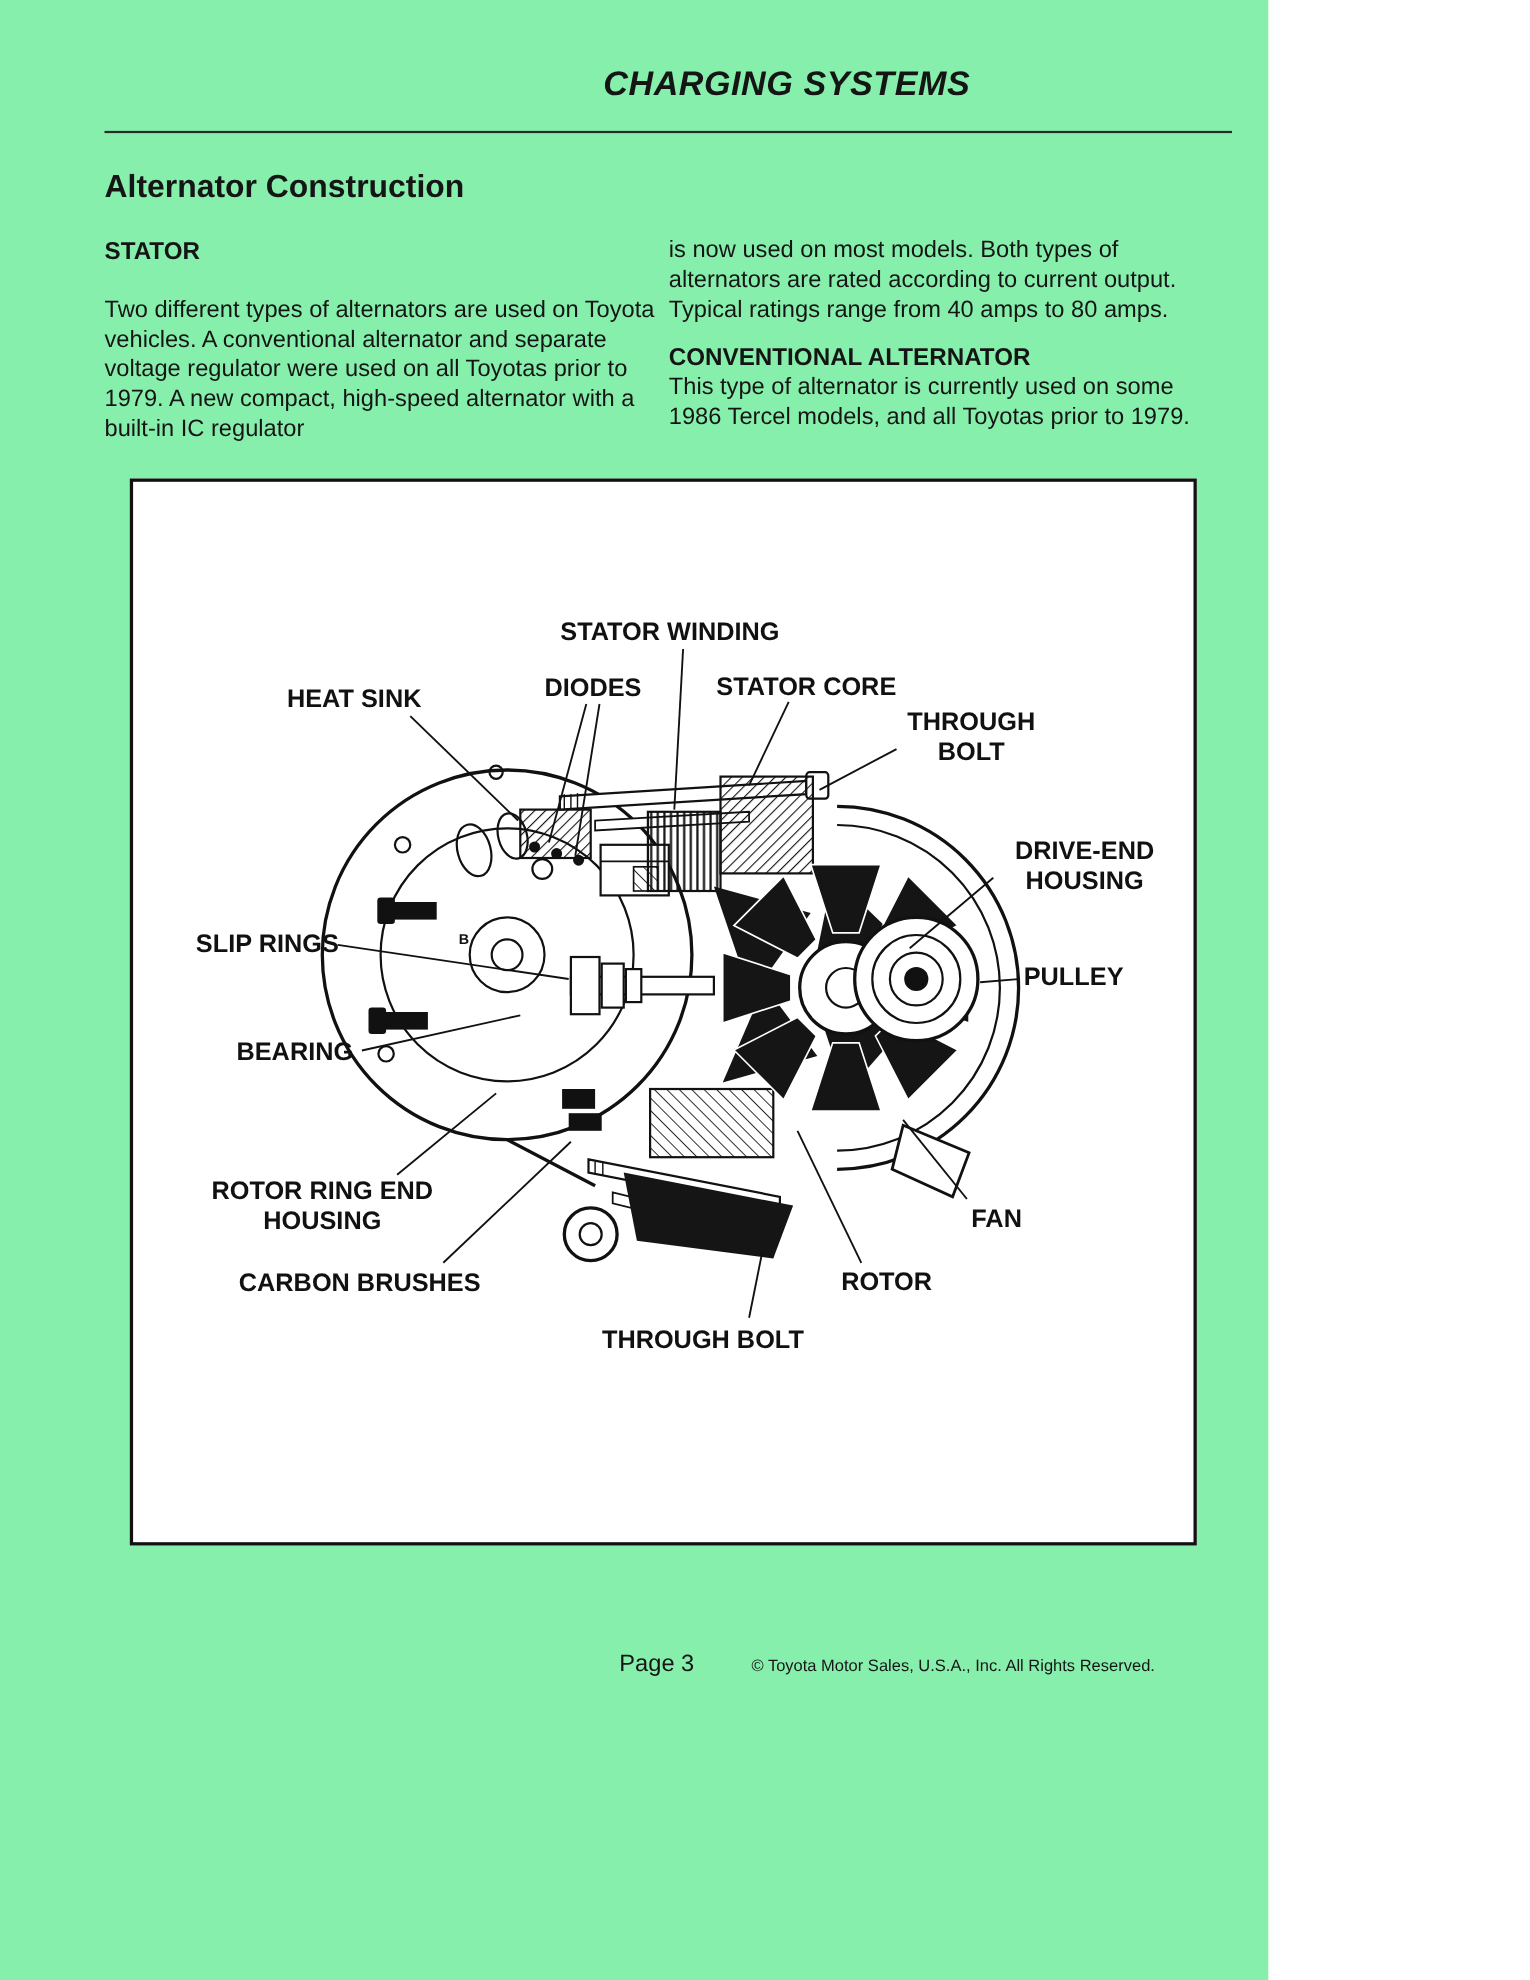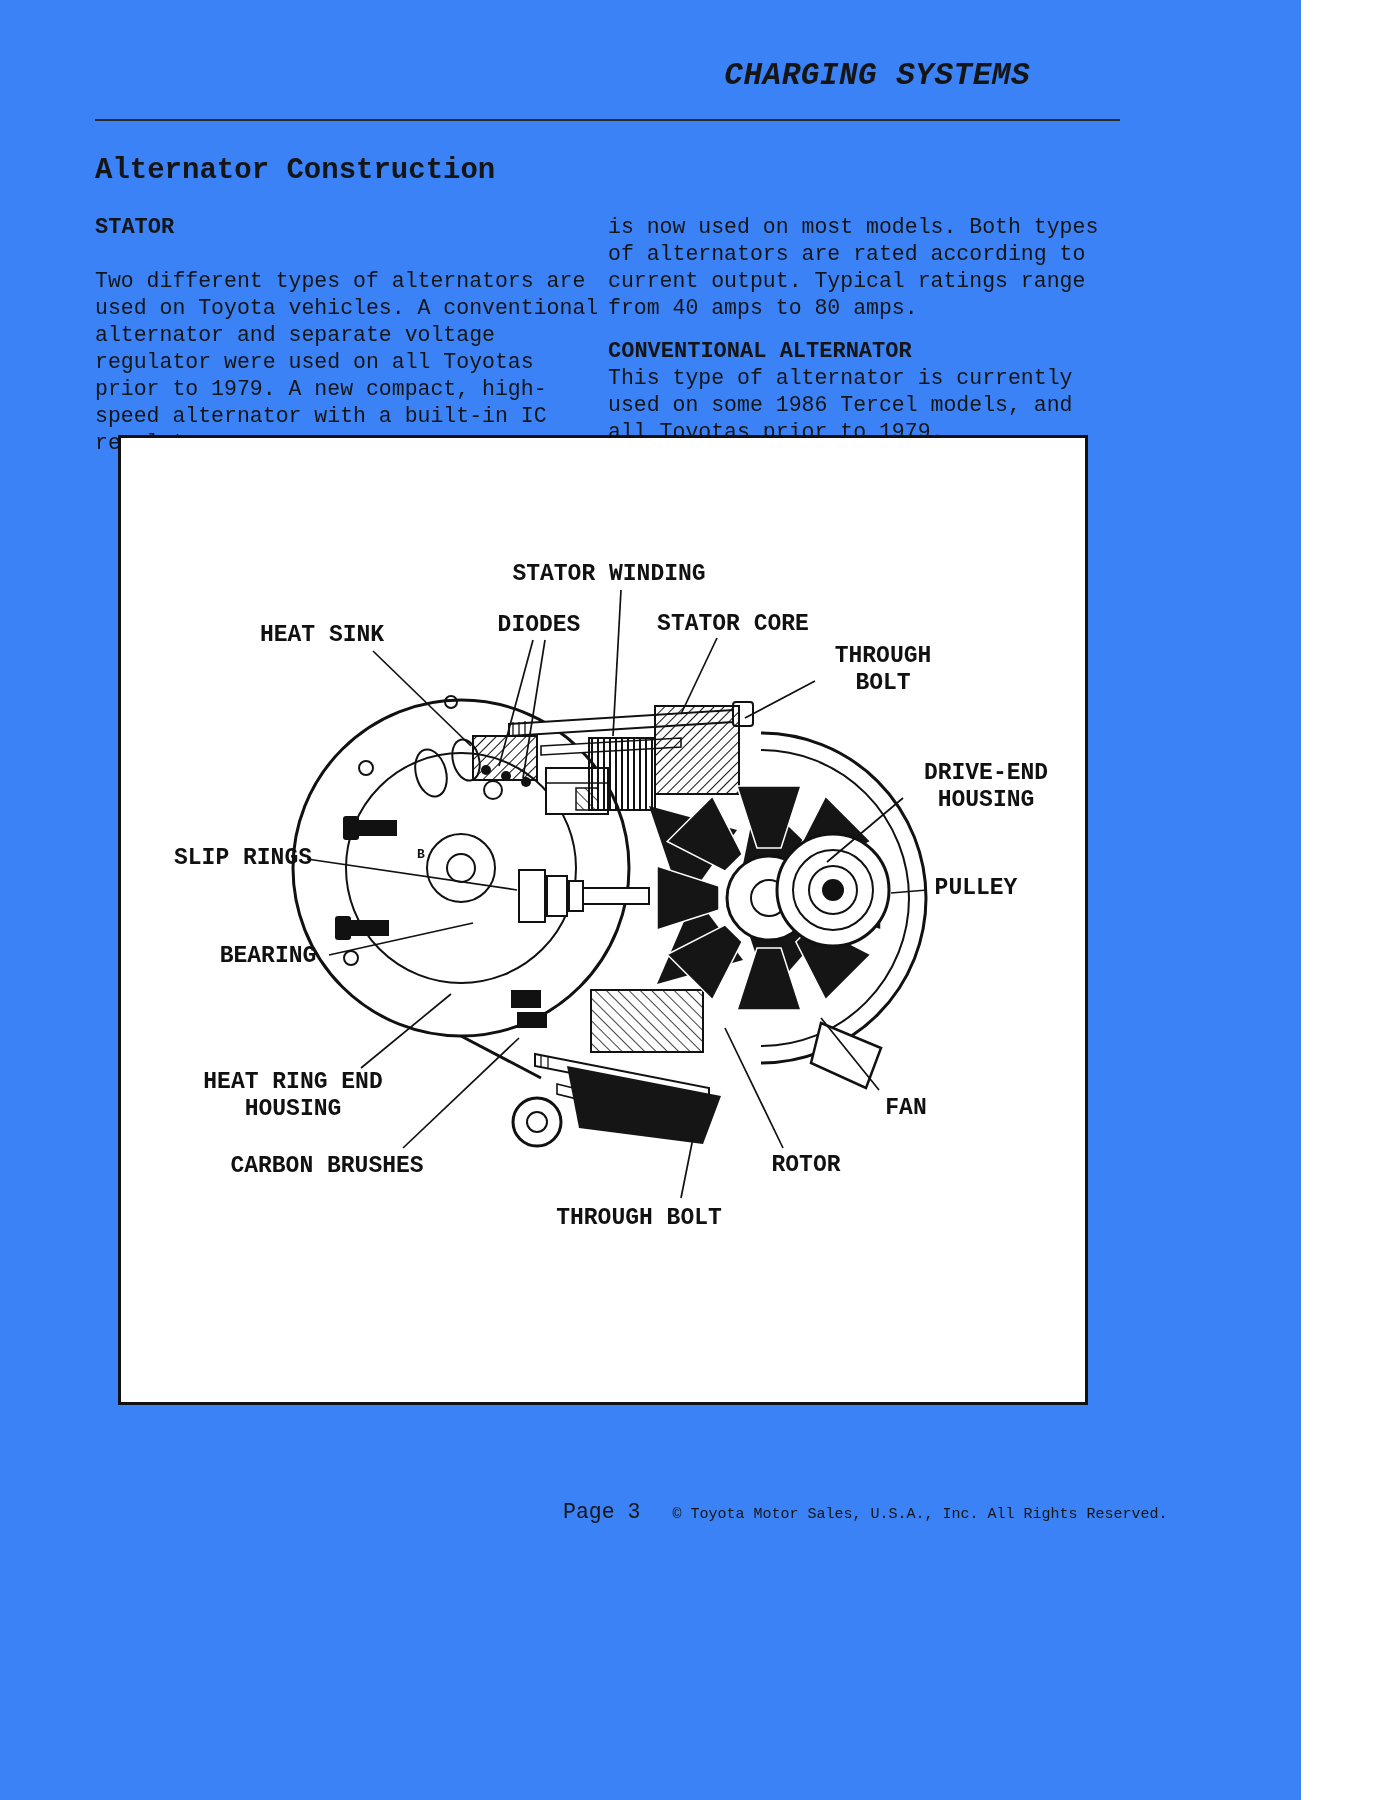--- a/index.html
+++ b/index.html
@@ -1,19 +1,19 @@
 <!DOCTYPE html>
 <html><head>
 <meta charset="utf-8">
 <style>
   * { margin:0; padding:0; box-sizing:border-box; }
   html,body { background:#ffffff; }
   .page {
-    position:relative; width:1301px; height:1800px; background:#3b82f6;
-    font-family:Liberation Mono, monospace; color:#151515; overflow:hidden;
+    position:relative; width:1153px; height:1800px; background:#86efac;
+    font-family:Liberation Sans, sans-serif; color:#151515; overflow:hidden;
   }
   .header-title {
     position:absolute; top:58px; right:271px;
     font-size:31px; font-weight:bold; font-style:italic; letter-spacing:0.5px;
   }
   .header-rule {
     position:absolute; top:119px; left:95px; width:1025px; height:0;
     border-top:2px solid #2a2a2a;
   }
   .doc-heading {
@@ -32,21 +32,21 @@
   }
   .figure svg { position:absolute; left:0; top:0; }
   .fig-label {
     position:absolute; transform:translate(-50%,-50%);
     font-weight:bold; font-size:23px; line-height:27px;
     text-align:center; white-space:nowrap; color:#111;
   }
   .fig-label.wrap { white-space:normal; }
   .footer {
     position:absolute; top:1500px; left:563px;
-    display:flex; gap:32px; align-items:baseline;
+    display:flex; gap:52px; align-items:baseline;
   }
   .footer .page-num { font-size:21.5px; }
   .footer .copyright { font-size:15px; }
 </style>
 </head>
 <body>
 
 <div class="page">
 
   <div class="header-title">CHARGING SYSTEMS</div>
@@ -203,21 +203,21 @@
 
     <div class="fig-label" style="left:488px; top:136px;">STATOR WINDING</div>
     <div class="fig-label" style="left:201px; top:197px;">HEAT SINK</div>
     <div class="fig-label" style="left:418px; top:187px;">DIODES</div>
     <div class="fig-label" style="left:612px; top:186px;">STATOR CORE</div>
     <div class="fig-label wrap" style="left:762px; top:232px; width:134px;">THROUGH BOLT</div>
     <div class="fig-label wrap" style="left:865px; top:349px; width:170px;">DRIVE-END HOUSING</div>
     <div class="fig-label" style="left:122px; top:420px;">SLIP RINGS</div>
     <div class="fig-label" style="left:855px; top:450px;">PULLEY</div>
     <div class="fig-label" style="left:147px; top:518px;">BEARING</div>
-    <div class="fig-label wrap" style="left:172px; top:658px; width:230px;">HEAT RING END HOUSING</div>
+    <div class="fig-label wrap" style="left:172px; top:658px; width:230px;">ROTOR RING END HOUSING</div>
     <div class="fig-label" style="left:785px; top:670px;">FAN</div>
     <div class="fig-label" style="left:206px; top:728px;">CARBON BRUSHES</div>
     <div class="fig-label" style="left:685px; top:727px;">ROTOR</div>
     <div class="fig-label" style="left:518px; top:780px;">THROUGH BOLT</div>
   </div>
 
   <div class="footer">
     <span class="page-num">Page 3</span>
     <span class="copyright">© Toyota Motor Sales, U.S.A., Inc. All Rights Reserved.</span>
   </div>

